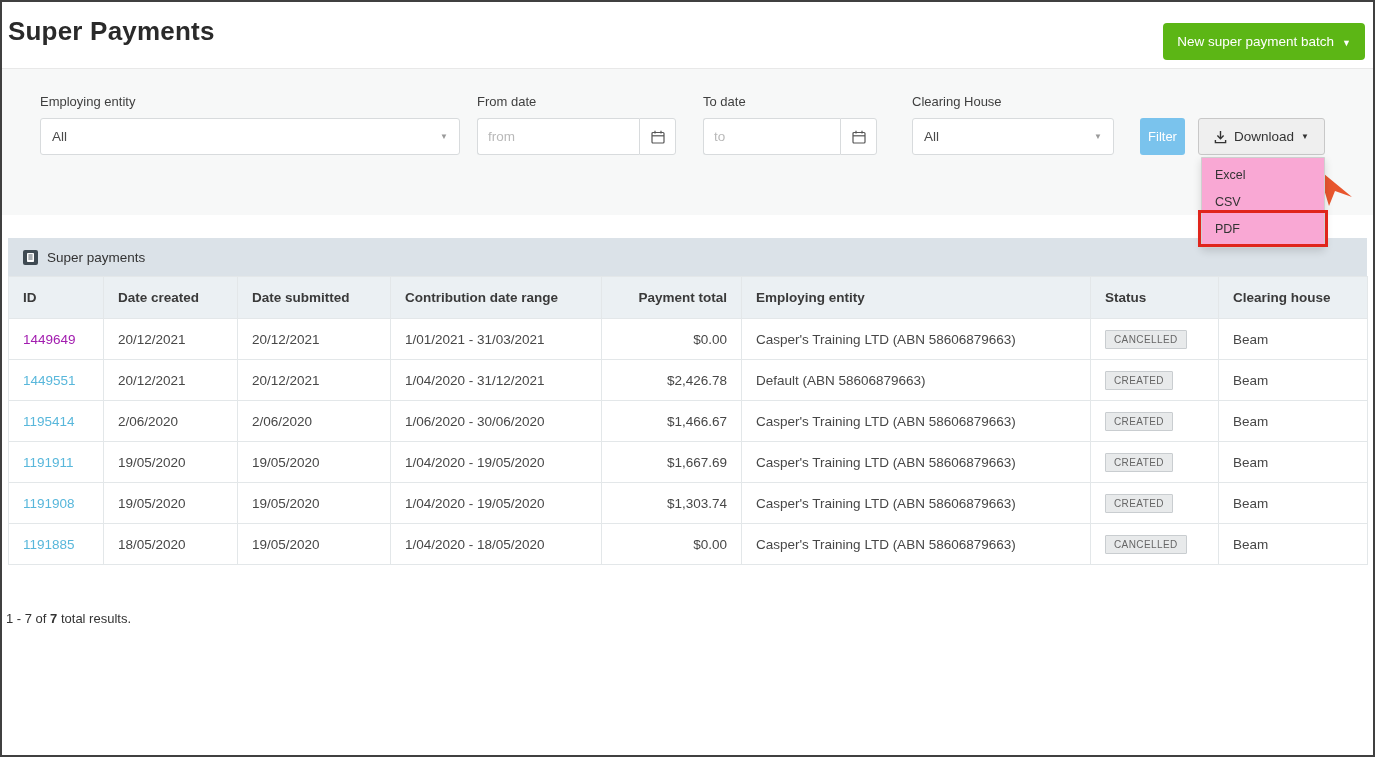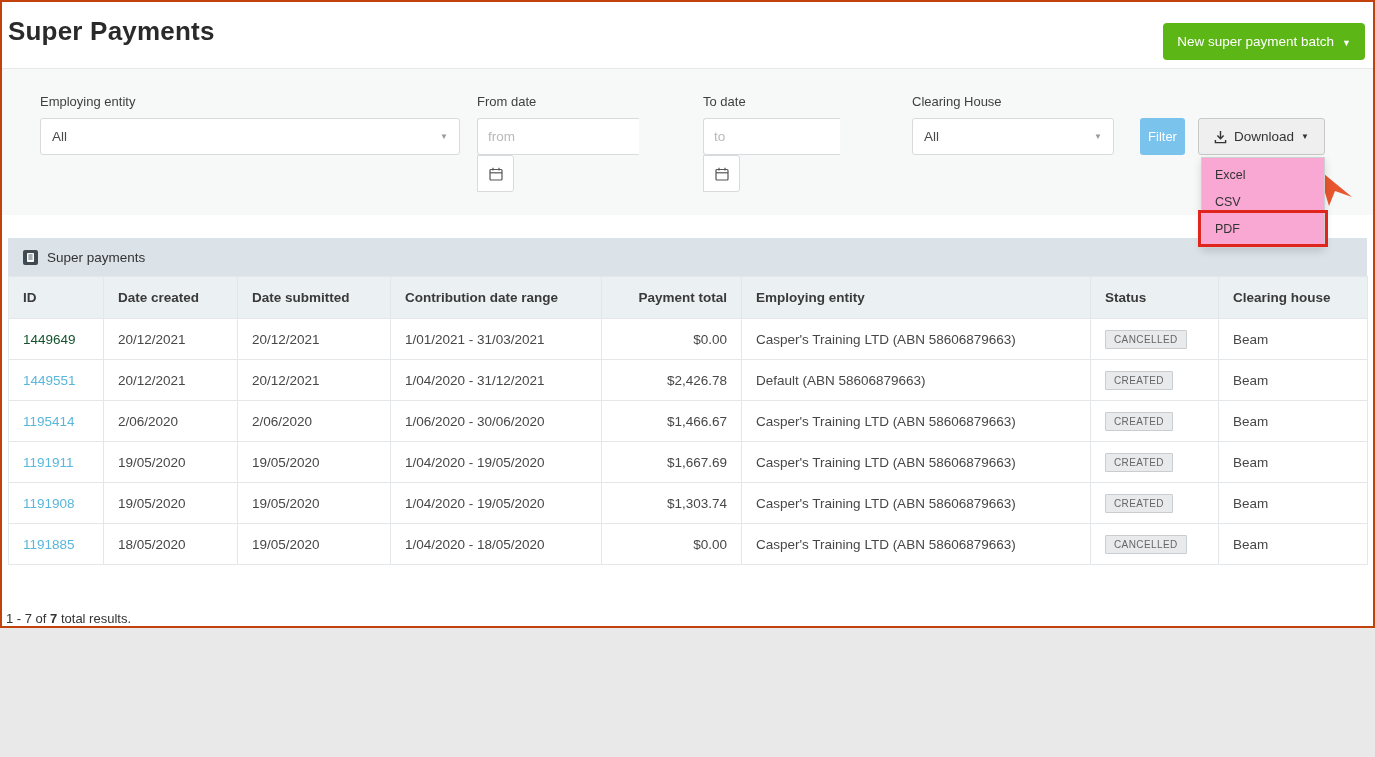--- a/index.html
+++ b/index.html
@@ -1,21 +1,21 @@
 <!DOCTYPE html>
 <html><head>
 <meta charset="utf-8">
 <style>
   * { box-sizing: border-box; }
   html,body { margin:0; padding:0; background:#e9e9e9; }
   body { font-family:"Liberation Sans", sans-serif; }
 
   .page {
-    position:relative; width:1375px; height:628px;
-    border:2px solid #c2410c; background:#fff; overflow:hidden;
+    position:relative; width:1375px; height:757px;
+    border:2px solid #404040; background:#fff; overflow:hidden;
   }
 
   
   .page-title {
     position:absolute; left:6px; top:14px; margin:0;
     font-size:26px; font-weight:700; color:#2a2a2a; letter-spacing:.2px;
   }
   .btn-green {
     position:absolute; right:8px; top:21px; height:37px;
     border:none; border-radius:4px; color:#fff; font-size:13.5px;
@@ -30,21 +30,21 @@
     background:#f7f8f8; border-top:1px solid #e8e8e8;
   }
   .fgroup { position:absolute; top:25px; }
   .fgroup label { display:block; font-size:13px; color:#3f3f3f; margin-bottom:9px; }
   .select {
     height:37px; background:#fff; border:1px solid #d8dbdd; border-radius:3px;
     display:flex; align-items:center; justify-content:space-between;
     padding:0 11px; font-size:13.5px; color:#4a4a4a; cursor:pointer;
   }
   .sel-caret { color:#9a9a9a; font-size:8px; }
-  .input-group { display:flex;flex-direction:column; }
+  .input-group { display:flex; }
   .input-group input {
     height:37px; border:1px solid #d8dbdd; border-right:none;
     border-radius:3px 0 0 3px; padding:0 10px; font-size:13.5px;
     color:#4a4a4a; background:#fff; outline:none; font-family:inherit;
   }
   .input-group input::placeholder { color:#b9b9b9; }
   .addon {
     width:37px; height:37px; border:1px solid #d8dbdd; border-radius:0 3px 3px 0;
     display:flex; align-items:center; justify-content:center; background:#fff; cursor:pointer;
   }
@@ -212,21 +212,21 @@
         <th>Date submitted</th>
         <th>Contribution date range</th>
         <th class="num">Payment total</th>
         <th>Employing entity</th>
         <th>Status</th>
         <th>Clearing house</th>
       </tr>
     </thead>
     <tbody>
       <tr>
-        <td><a class="id-link" style="color:#14532d">1449649</a></td>
+        <td><a class="id-link" style="color:#a21caf">1449649</a></td>
         <td>20/12/2021</td>
         <td>20/12/2021</td>
         <td>1/01/2021 - 31/03/2021</td>
         <td class="num">$0.00</td>
         <td>Casper's Training LTD (ABN 58606879663)</td>
         <td><span class="badge">CANCELLED</span></td>
         <td>Beam</td>
       </tr>
       <tr>
         <td><a class="id-link" style="color:#58b7db">1449551</a></td>

